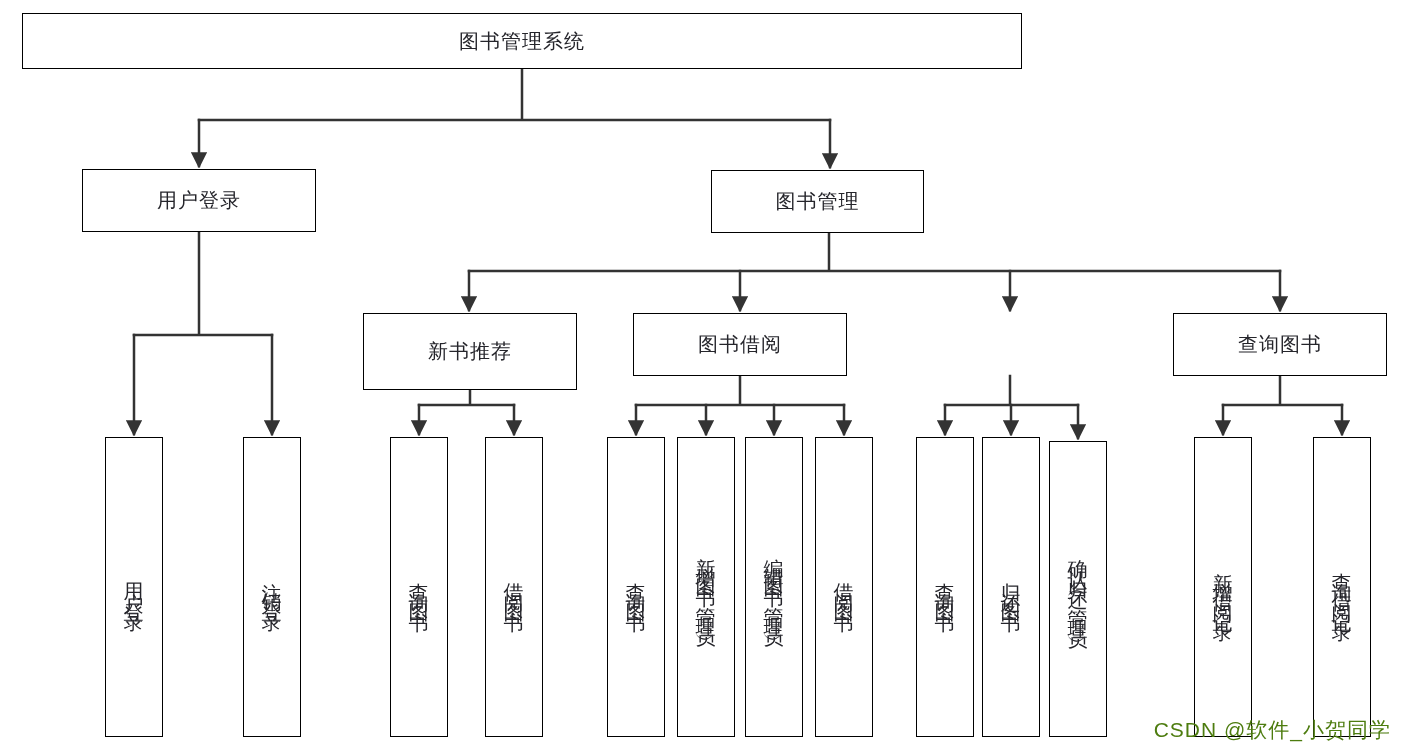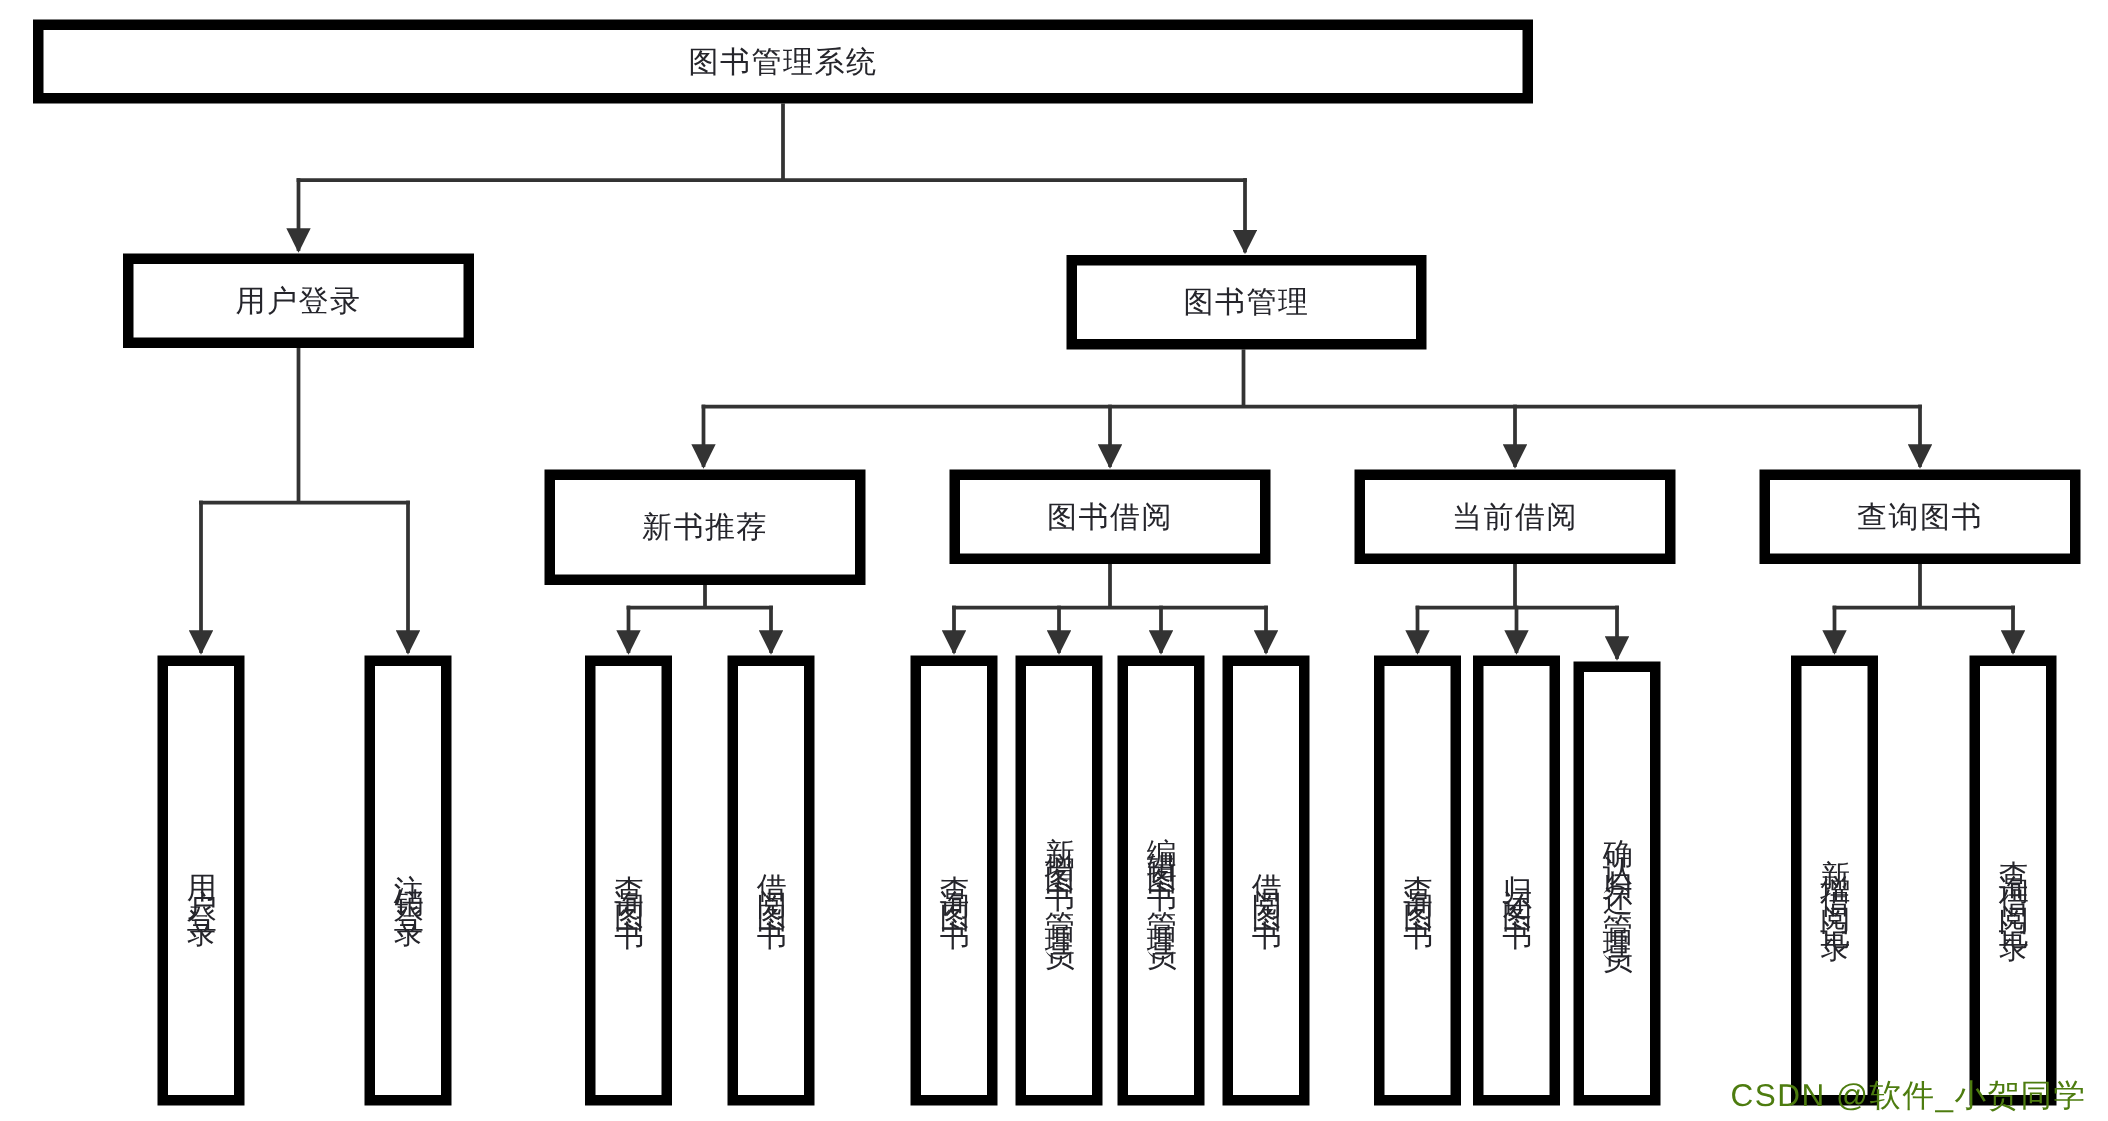--- a/index.html
+++ b/index.html
@@ -6,21 +6,21 @@
   .canvas{
     position:relative;
     width:1405px;height:747px;
     background:#ffffff;
     font-family:"Liberation Sans","DejaVu Sans",sans-serif;
     overflow:hidden;
   }
   .node{
     position:absolute;
     box-sizing:border-box;
-    border:7px solid #000000;
+    border:1px solid #000000;
     background:#ffffff;
     display:flex;
     align-items:center;
     justify-content:center;
     color:#25252b;
     font-size:20px;
     letter-spacing:1px;
     text-align:center;
     white-space:nowrap;
   }
@@ -86,25 +86,24 @@
 
       <path d="M1280,376 V405 M1223,405 H1342"></path>
       <line x1="1223" y1="405" x2="1223" y2="434" marker-end="url(#arrow)"></line>
       <line x1="1342" y1="405" x2="1342" y2="434" marker-end="url(#arrow)"></line>
     </g>
   </svg>
 
   <div class="node" style="left:22px;top:13px;width:1000px;height:56px">图书管理系统</div>
 
   <div class="node" style="left:82px;top:169px;width:234px;height:63px">用户登录</div>
-  <div class="node" style="left:711px;top:170px;width:240px;height:63px">图书管理</div>
+  <div class="node" style="left:711px;top:170px;width:213px;height:63px">图书管理</div>
 
   <div class="node" style="left:363px;top:313px;width:214px;height:77px">新书推荐</div>
   <div class="node" style="left:633px;top:313px;width:214px;height:63px">图书借阅</div>
-  <div class="node" style="left:903px;top:313px;width:214px;height:63px">当前借阅</div>
   <div class="node" style="left:1173px;top:313px;width:214px;height:63px">查询图书</div>
 
   <div class="node vnode" style="left:105px;top:437px;width:58px;height:300px">用户登录</div>
   <div class="node vnode" style="left:243px;top:437px;width:58px;height:300px">注销登录</div>
 
   <div class="node vnode" style="left:390px;top:437px;width:58px;height:300px">查询图书</div>
   <div class="node vnode" style="left:485px;top:437px;width:58px;height:300px">借阅图书</div>
 
   <div class="node vnode" style="left:607px;top:437px;width:58px;height:300px">查询图书</div>
   <div class="node vnode" style="left:677px;top:437px;width:58px;height:300px">新增图书（管理员）</div>

